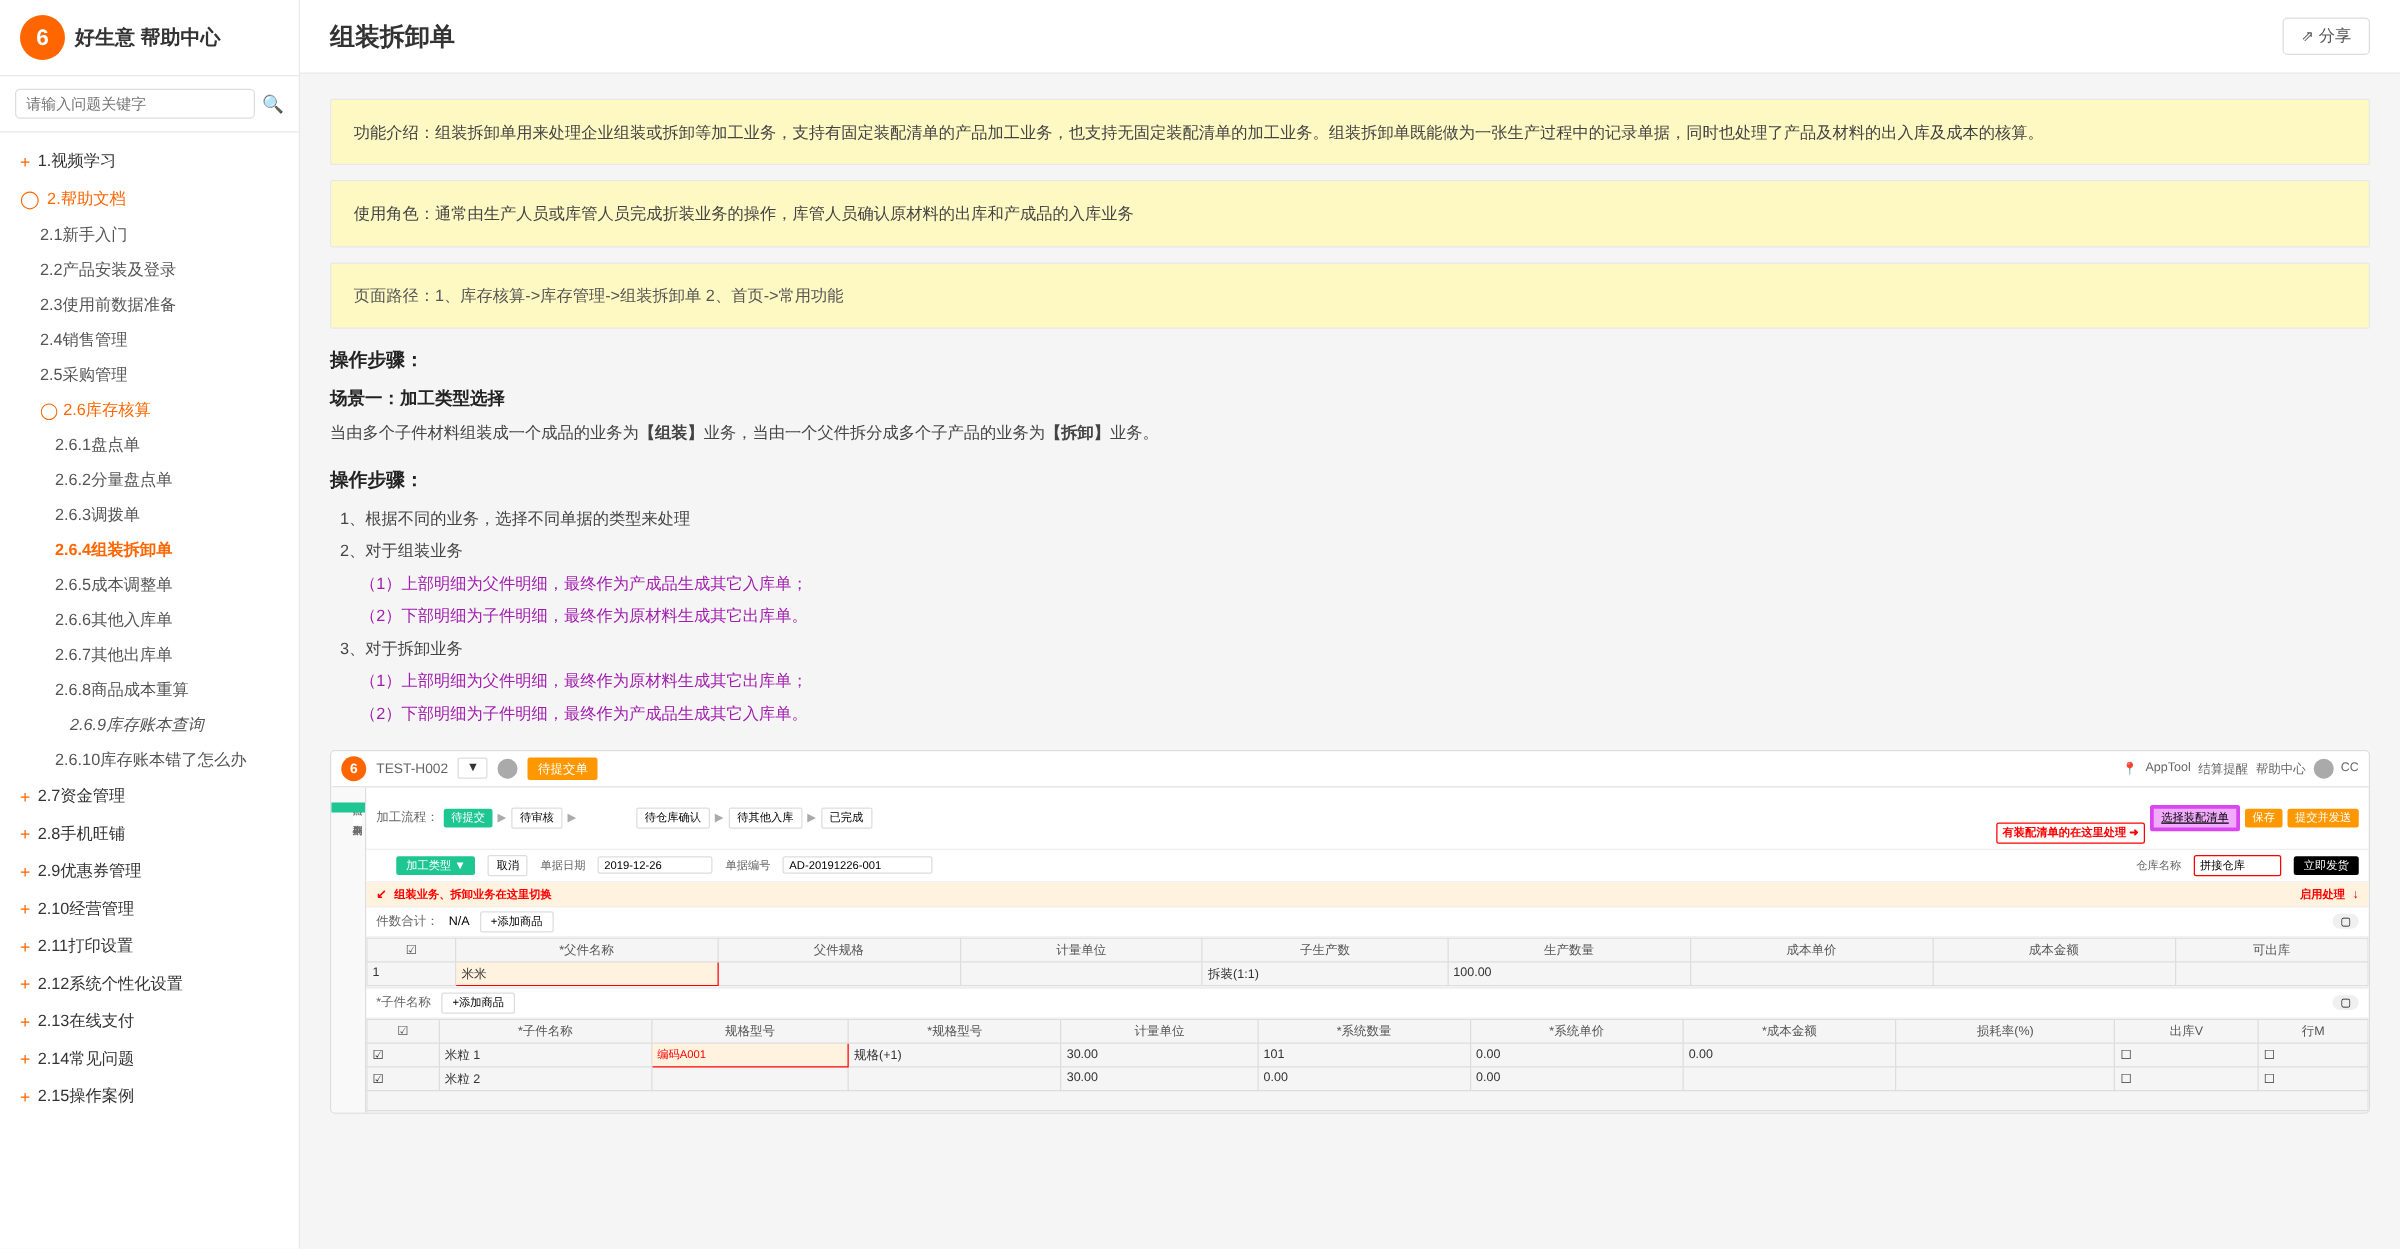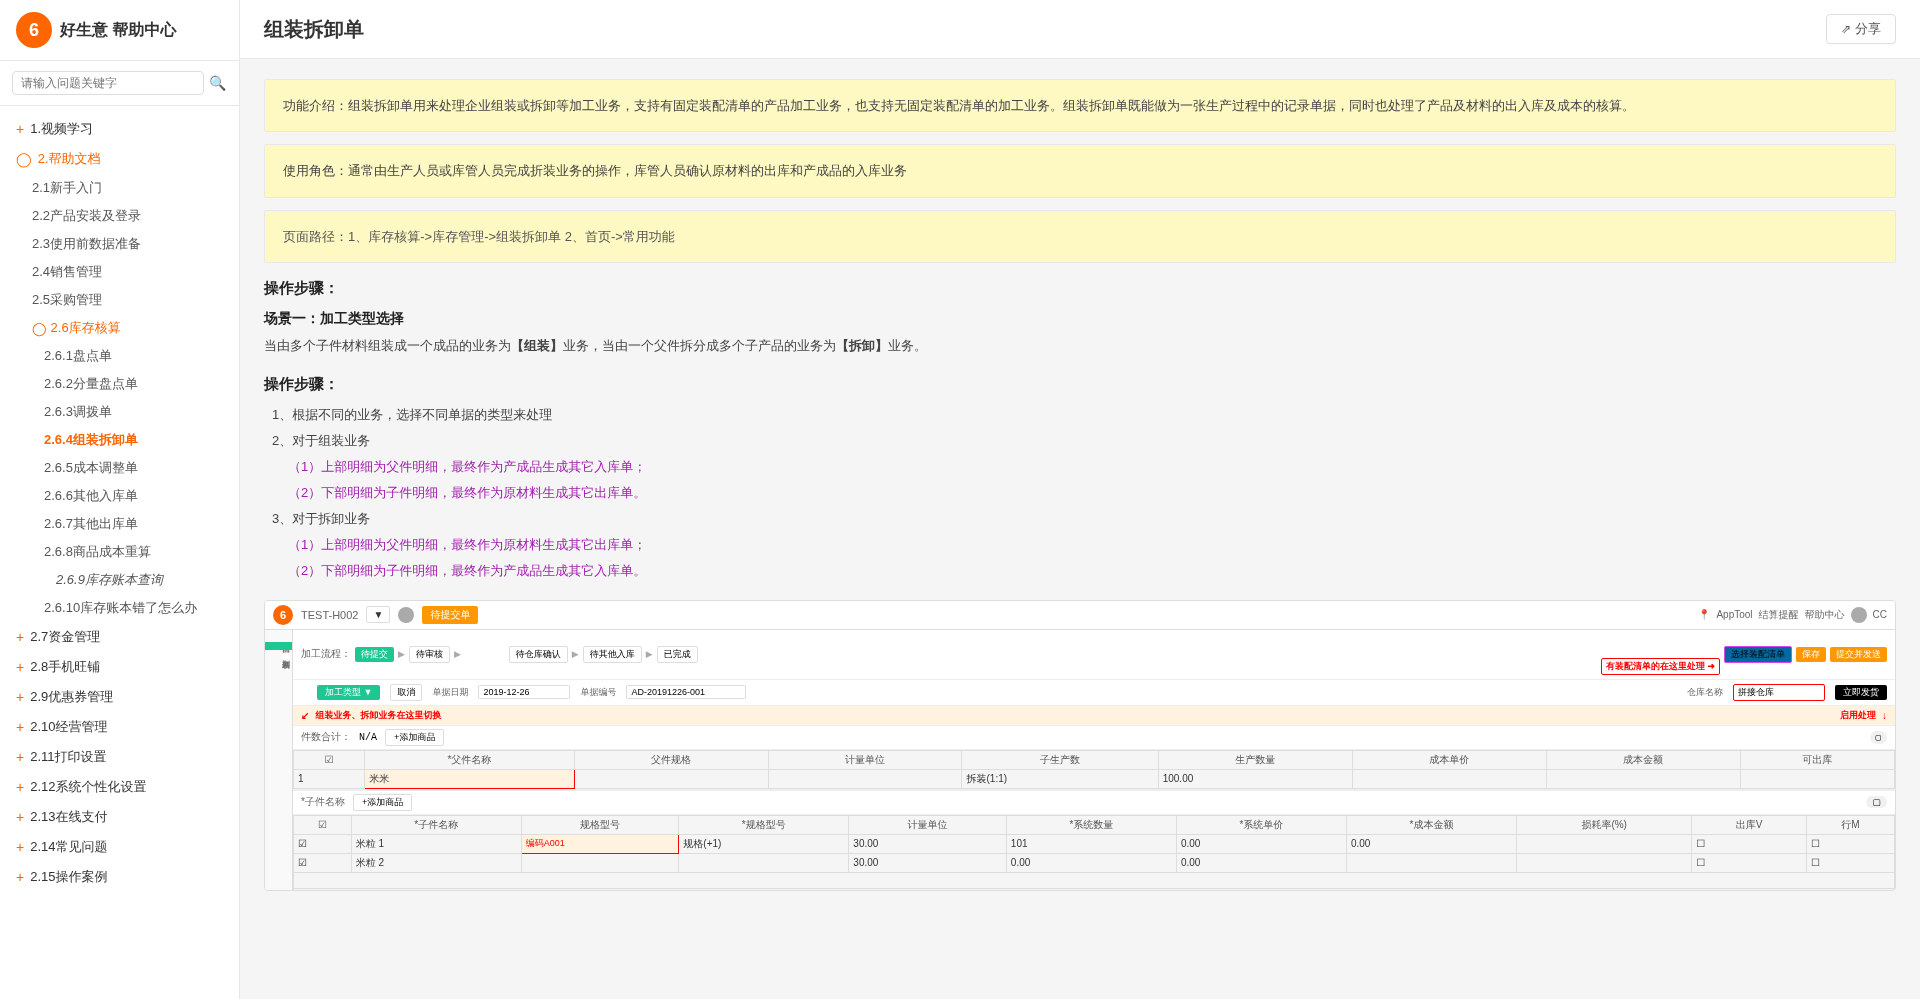--- a/index.html
+++ b/index.html
@@ -430,47 +430,47 @@
               <span style="border:1px solid #ddd;padding:1px 6px;border-radius:2px;font-size:9px;">待审核</span>
               <span style="color:#aaa;font-size:9px;">▶</span>
               <span style="border:1px solid #ddd;padding:1px 6px;border-radius:2px;font-size:9px;margin-left:44px;">待仓库确认</span>
               <span style="color:#aaa;font-size:9px;">▶</span>
               <span style="border:1px solid #ddd;padding:1px 6px;border-radius:2px;font-size:9px;">待其他入库</span>
               <span style="color:#aaa;font-size:9px;">▶</span>
               <span style="border:1px solid #ddd;padding:1px 6px;border-radius:2px;font-size:9px;">已完成</span>
 
               <span style="flex:1;"></span>
               <span style="color:red;font-size:9px;font-weight:bold;border:1px solid red;padding:1px 4px;border-radius:2px;margin-top:24px;">有装配清单的在这里处理 ➜</span>
-              <span style="border:1px solid #d946ef;background:#0369a1;padding:1px 6px;border-radius:2px;font-size:9px;">选择装配清单</span>
+              <span style="border:3px solid #d946ef;background:#f0abfc;padding:1px 6px;border-radius:2px;font-size:9px;text-decoration:underline;">选择装配清单</span>
               <span style="background:#ff9800;color:#fff;padding:1px 6px;border-radius:2px;font-size:9px;">保存</span>
               <span style="background:#ff9800;color:#fff;padding:1px 6px;border-radius:2px;font-size:9px;">提交并发送</span>
             </div>
 
             <div style="display:flex;align-items:center;background:#fff;padding:4px 8px;border-bottom:1px solid #eee;font-size:10px;gap:10px;">
               <span style="background:#1ec692;color:#fff;padding:1px 8px;border-radius:2px;font-size:9px;margin-left:16px;">加工类型 ▼</span>
               <span style="border:1px solid #ddd;padding:1px 6px;border-radius:2px;font-size:9px;">取消</span>
               <span style="color:#666;font-size:9px;">单据日期</span>
               <span style="border:1px solid #ddd;padding:1px 40px 1px 4px;border-radius:2px;font-size:9px;">2019-12-26</span>
               <span style="color:#666;font-size:9px;">单据编号</span>
               <span style="border:1px solid #ddd;padding:1px 40px 1px 4px;border-radius:2px;font-size:9px;">AD-20191226-001</span>
               <span style="flex:1;"></span>
               <span style="color:#666;font-size:9px;">仓库名称</span>
-              <span style="border:1px solid red;padding:1px 50px 1px 4px;border-radius:2px;font-size:9px;">拼接仓库</span>
+              <span style="border:1px solid red;padding:1px 28px 1px 4px;border-radius:2px;font-size:9px;">拼接仓库</span>
               <span style="background:#000000;color:#fff;padding:1px 8px;border-radius:2px;font-size:9px;">立即发货</span>
             </div>
 
             <div style="background:#fff3e0;padding:3px 8px;font-size:9px;color:red;font-weight:bold;border-bottom:1px solid #eee;display:flex;align-items:center;gap:6px;">
               <span style="color:red;font-size:10px;">↙</span>
               <span>组装业务、拆卸业务在这里切换</span>
               <span style="flex:1;"></span>
               <span style="color:red;font-size:9px;font-weight:bold;">启用处理</span>
               <span style="color:red;font-size:10px;">↓</span>
             </div>
 
-            <div style="background:#fff;padding:3px 8px;font-size:10px;border-bottom:1px solid #eee;display:flex;gap:8px;align-items:center;font-family:Liberation Mono, monospace;">
+            <div style="background:#fff;padding:3px 8px;font-size:10px;border-bottom:1px solid #eee;display:flex;gap:8px;align-items:center;">
               <span style="color:#666;">件数合计：</span>
               <span>N/A</span>
               <span style="border:1px solid #ddd;padding:1px 8px;border-radius:2px;font-size:9px;">+添加商品</span>
               <span style="flex:1;"></span>
               <span style="background:#f0f0f0;padding:1px 6px;border-radius:10px;font-size:9px;">▢</span>
             </div>
 
             <div style="overflow-x:auto;">
               <table class="app-table">
                 <thead>

